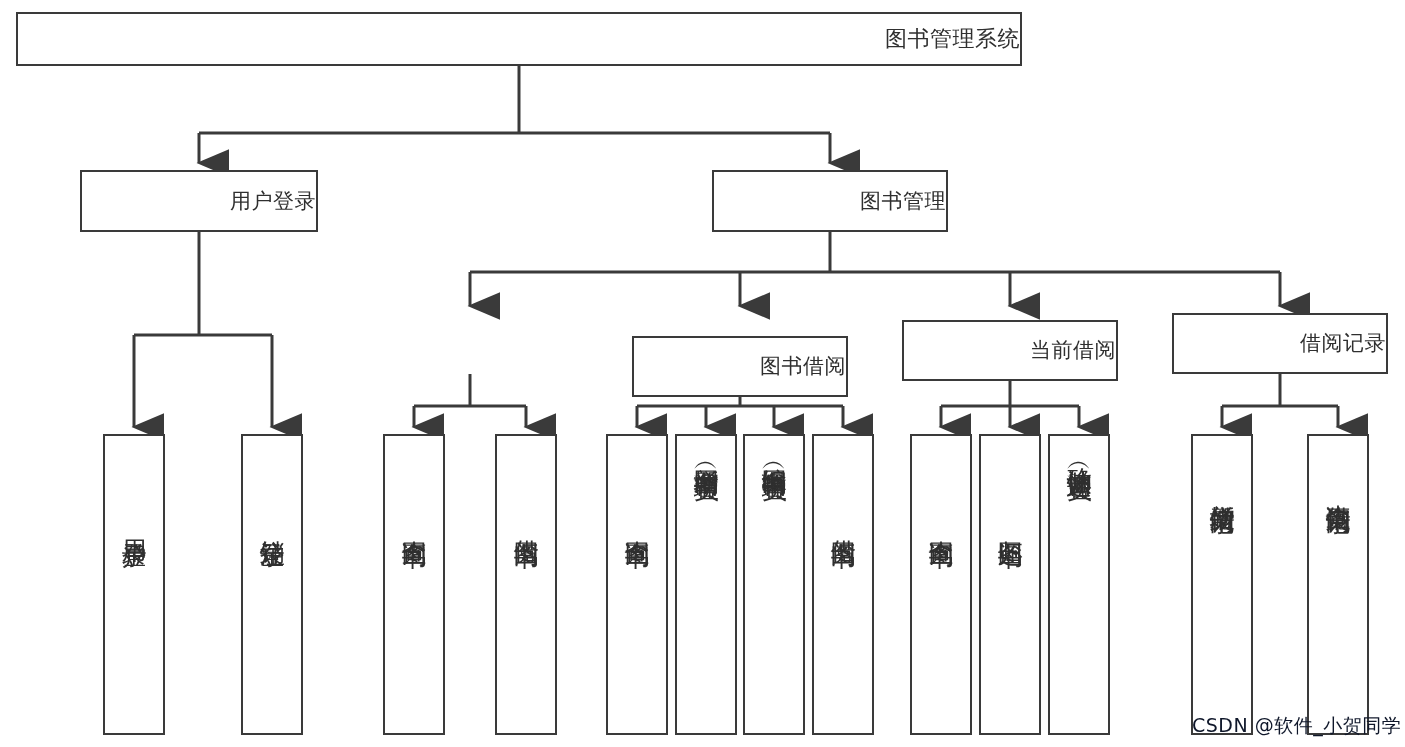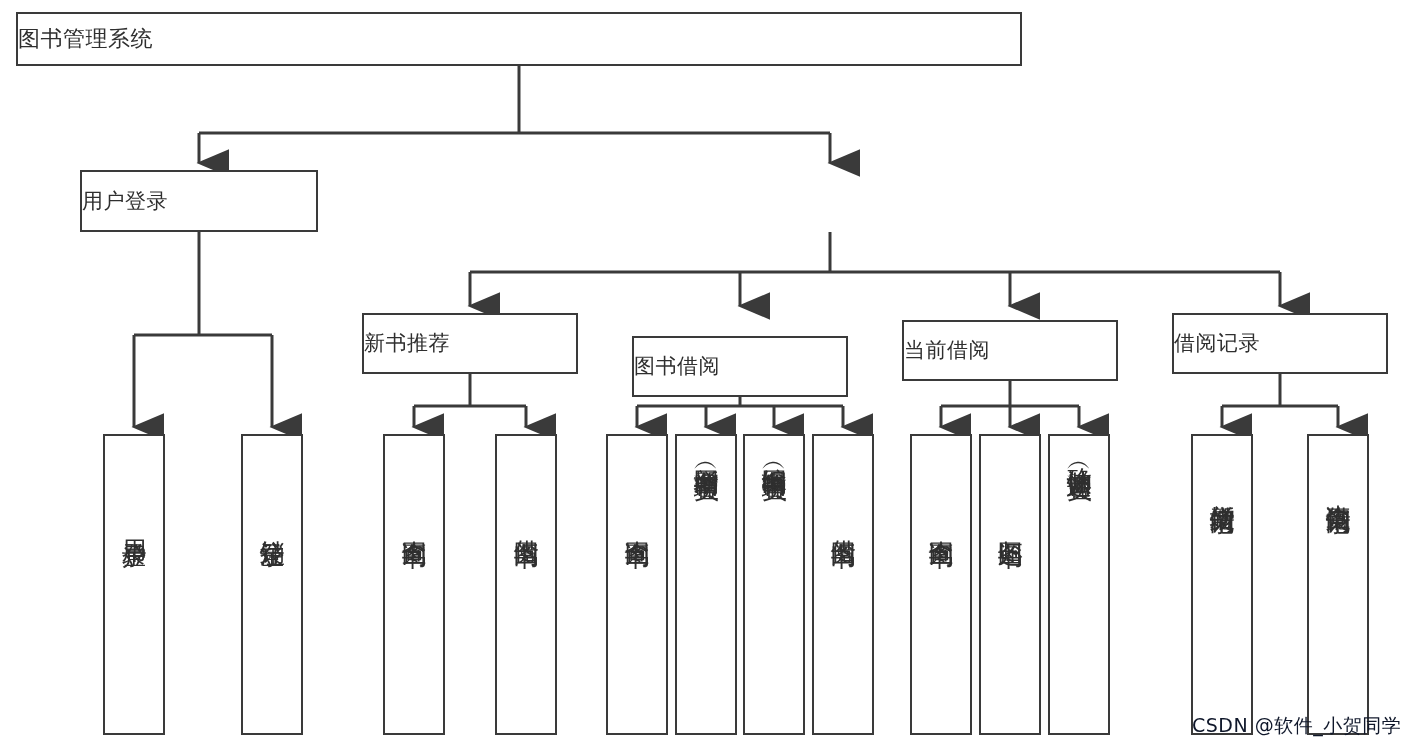--- a/index.html
+++ b/index.html
@@ -27,21 +27,21 @@
     height: 747px;
     pointer-events: none;
   }
   .node {
     position: absolute;
     box-sizing: border-box;
     background: #ffffff;
     border: 2.5px solid #3a3a3a;
     display: flex;
     align-items: center;
-    justify-content: flex-start;
+    justify-content: flex-end;
     z-index: 2;
   }
   .node .label {
     display: block;
     text-align: center;
     color: #2f2f2f;
     line-height: 1.18;
     letter-spacing: 0.5px;
     white-space: nowrap;
   }
@@ -135,24 +135,24 @@
     </g>
   </svg>
 
   <div class="node root horiz" style="left:16px; top:12px; width:1006px; height:54px;">
     <span class="label">图书管理系统</span>
   </div>
 
   <div class="node horiz" style="left:80px; top:170px; width:238px; height:62px;">
     <span class="label">用户登录</span>
   </div>
-
-  <div class="node horiz" style="left:362px; top:313px; width:216px; height:61px;">
-    <span class="label">新书推荐</span>
-  </div>
+  <div class="node horiz" style="left:712px; top:170px; width:236px; height:62px;">
+    <span class="label">图书管理</span>
+  </div>
+
   <div class="node horiz" style="left:632px; top:313px; width:216px; height:61px;margin-top:23px;">
     <span class="label">图书借阅</span>
   </div>
   <div class="node horiz" style="left:902px; top:320px; width:216px; height:61px;">
     <span class="label">当前借阅</span>
   </div>
   <div class="node horiz" style="left:1172px; top:313px; width:216px; height:61px;">
     <span class="label">借阅记录</span>
   </div>
 

